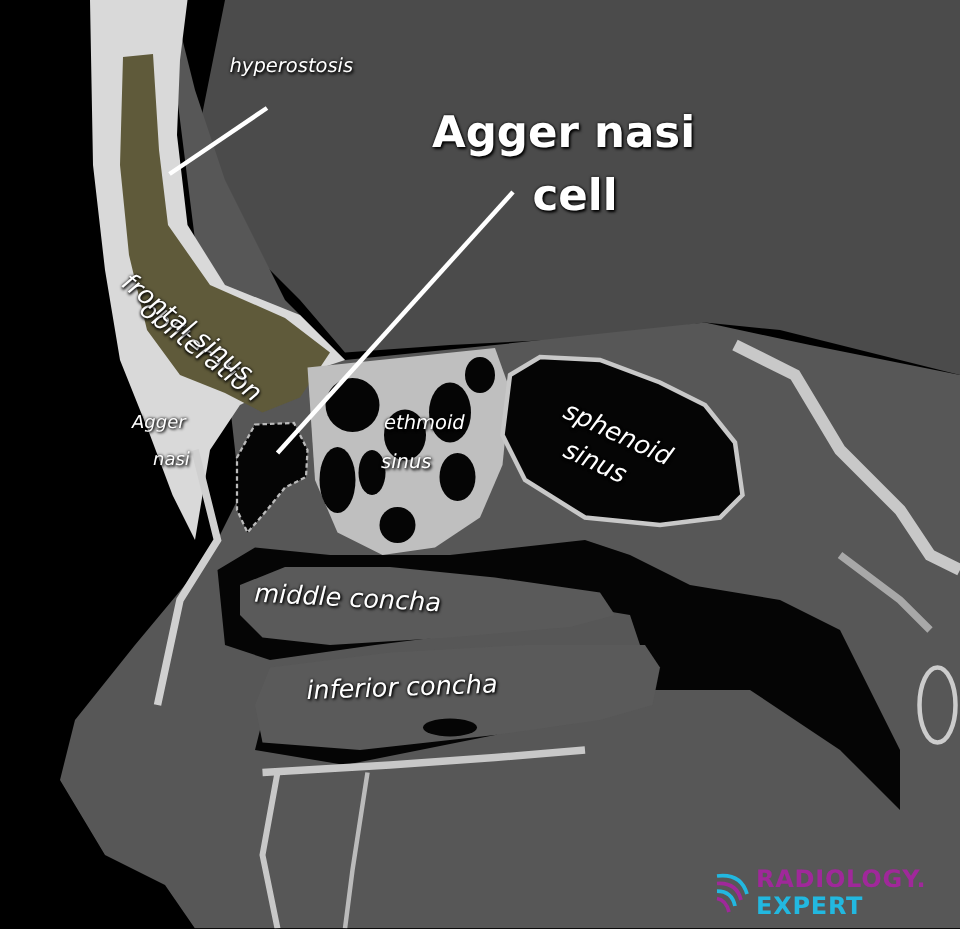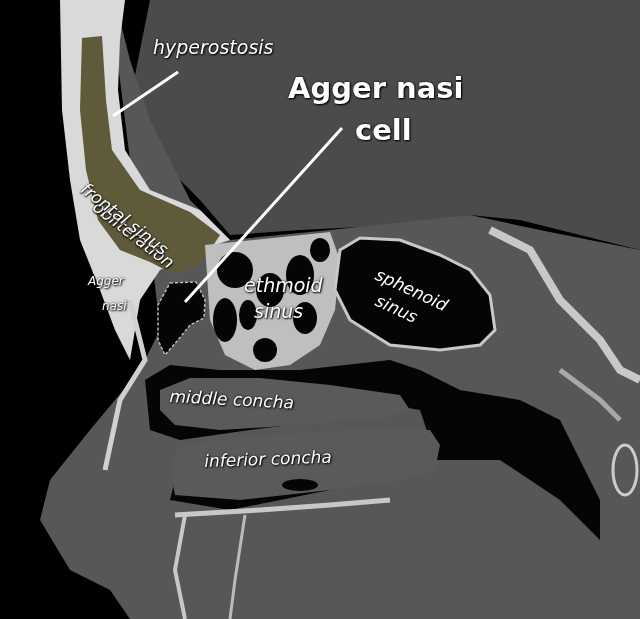--- a/index.html
+++ b/index.html
@@ -1,19 +1,19 @@
 <!DOCTYPE html>
 <html><head>
 <meta charset="utf-8">
 <style>
   html,body{margin:0;padding:0;background:#000;}
   #stage{position:relative;width:640px;height:619px;overflow:hidden;background:#000;font-family:"DejaVu Sans","Liberation Sans",sans-serif;}
   #stage svg{position:absolute;left:0;top:0;}
   .lbl{position:absolute;color:#fff;white-space:nowrap;text-shadow:1px 1px 2px #000,0 0 2px #000;line-height:1;}
-  .it{font-style:italic;font-size:19px;}
+  .it{font-style:italic;font-size:13px;}
   .big{font-weight:bold;font-size:29px;text-align:center;}
   #logo{position:absolute;left:472px;top:574px;width:160px;height:40px;}
   #logo .l1{position:absolute;left:32px;top:2px;font-weight:bold;font-size:16px;color:#a0289a;letter-spacing:0.5px;font-family:"DejaVu Sans",sans-serif;}
   #logo .l2{position:absolute;left:32px;top:20px;font-weight:bold;font-size:16px;color:#22b8e0;letter-spacing:0.5px;font-family:"DejaVu Sans",sans-serif;}
   #logo .mark{position:absolute;left:2px;top:2px;width:28px;height:36px;}
 </style>
 </head>
 <body>
 
 <div id="stage">
@@ -67,22 +67,32 @@
 
   <div class="lbl big" style="left:288px;top:74px;">Agger nasi</div>
   <div class="lbl big" style="left:355px;top:116px;text-align:right;">cell</div>
 
   <div class="lbl it" style="left:100px;top:198px;font-size:17px;transform:rotate(38deg);transform-origin:0 0;">obliteration</div>
   <div class="lbl it" style="left:88px;top:180px;font-size:17px;transform:rotate(38deg);transform-origin:0 0;">frontal sinus</div>
 
   <div class="lbl it" style="left:88px;top:275px;font-size:12px;">Agger</div>
   <div class="lbl it" style="left:102px;top:300px;font-size:12px;">nasi</div>
 
-  <div class="lbl it" style="left:244px;top:276px;">ethmoid</div>
+  <div class="lbl it" style="left:256px;top:276px;">ethmoid</div>
   <div class="lbl it" style="left:254px;top:302px;">sinus</div>
 
   <div class="lbl it" style="left:380px;top:266px;font-size:17px;transform:rotate(25deg);transform-origin:0 0;">sphenoid</div>
   <div class="lbl it" style="left:380px;top:292px;font-size:17px;transform:rotate(25deg);transform-origin:0 0;">sinus</div>
 
   <div class="lbl it" style="left:170px;top:388px;font-size:17px;transform:rotate(3deg);transform-origin:0 0;">middle concha</div>
   <div class="lbl it" style="left:204px;top:453px;font-size:17px;transform:rotate(-2deg);transform-origin:0 0;">inferior concha</div>
 
+  <div id="logo">
+    <svg class="mark" viewBox="0 0 28 36">
+      <path d="M4,8 Q20,6 24,20" stroke="#22b8e0" stroke-width="2.5" fill="none"></path>
+      <path d="M4,13 Q17,12 20,24" stroke="#a0289a" stroke-width="2.5" fill="none"></path>
+      <path d="M4,18 Q14,18 16,28" stroke="#22b8e0" stroke-width="2.5" fill="none"></path>
+      <path d="M4,23 Q10,24 12,32" stroke="#a0289a" stroke-width="2.5" fill="none"></path>
+    </svg>
+    <div class="l1">RADIOLOGY.</div>
+    <div class="l2">EXPERT</div>
+  </div>
 </div>
 
 </body></html>

